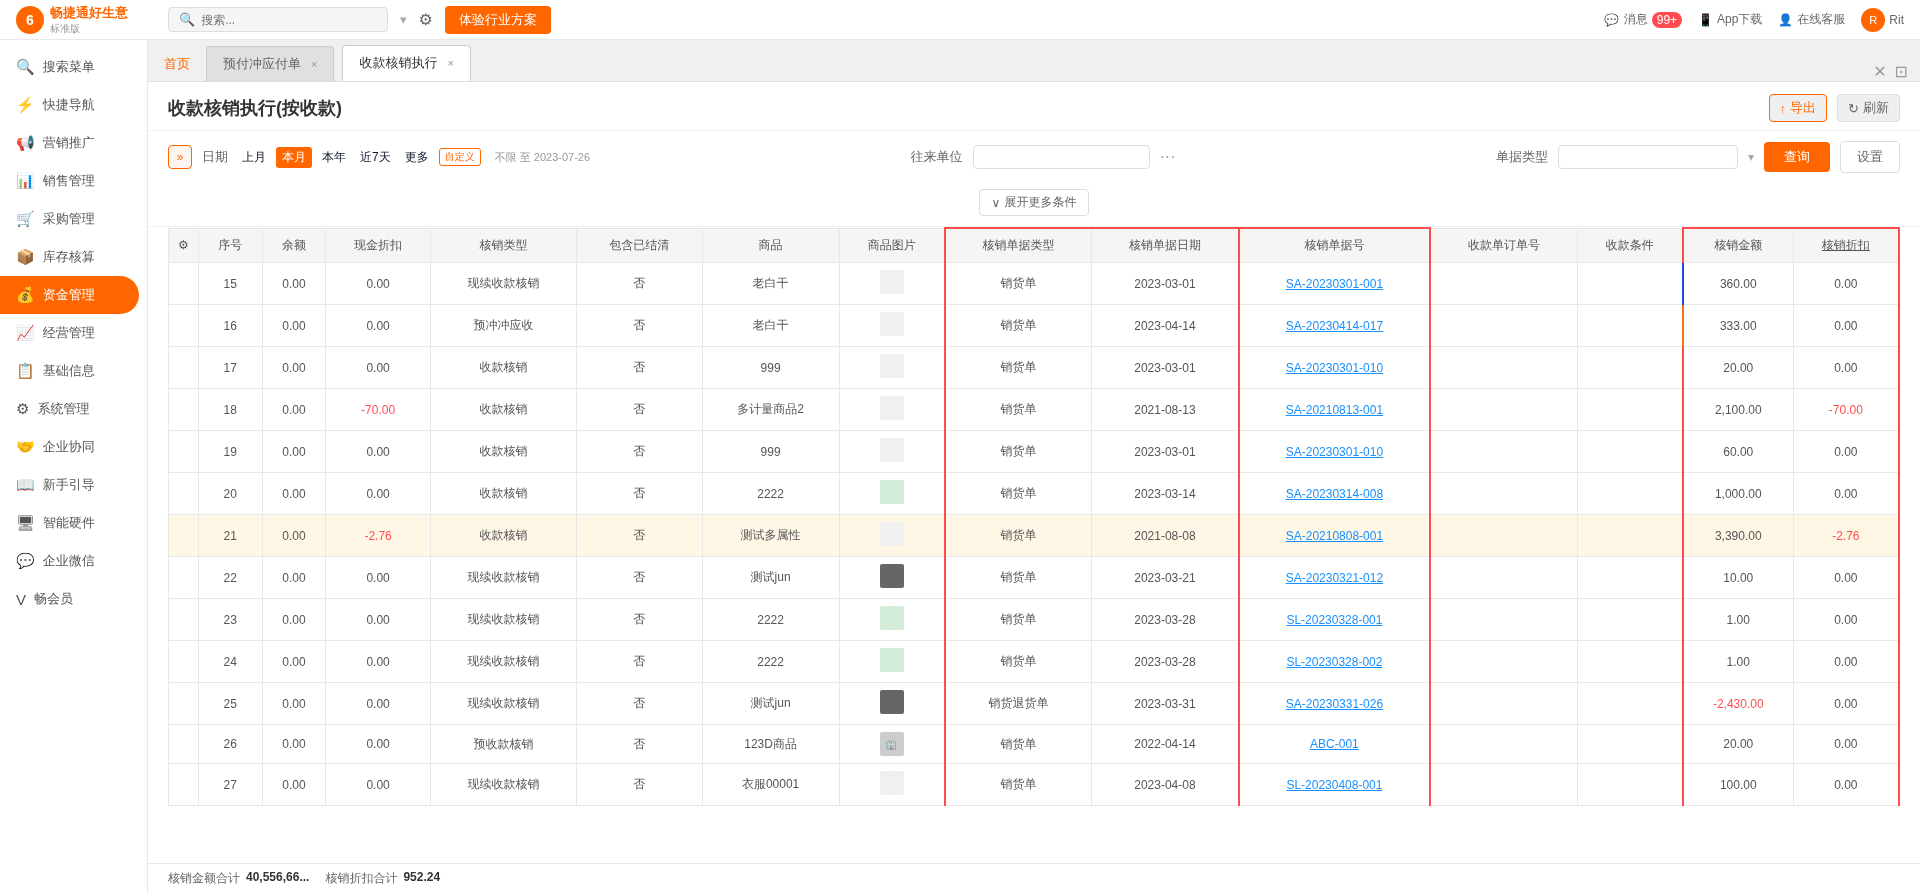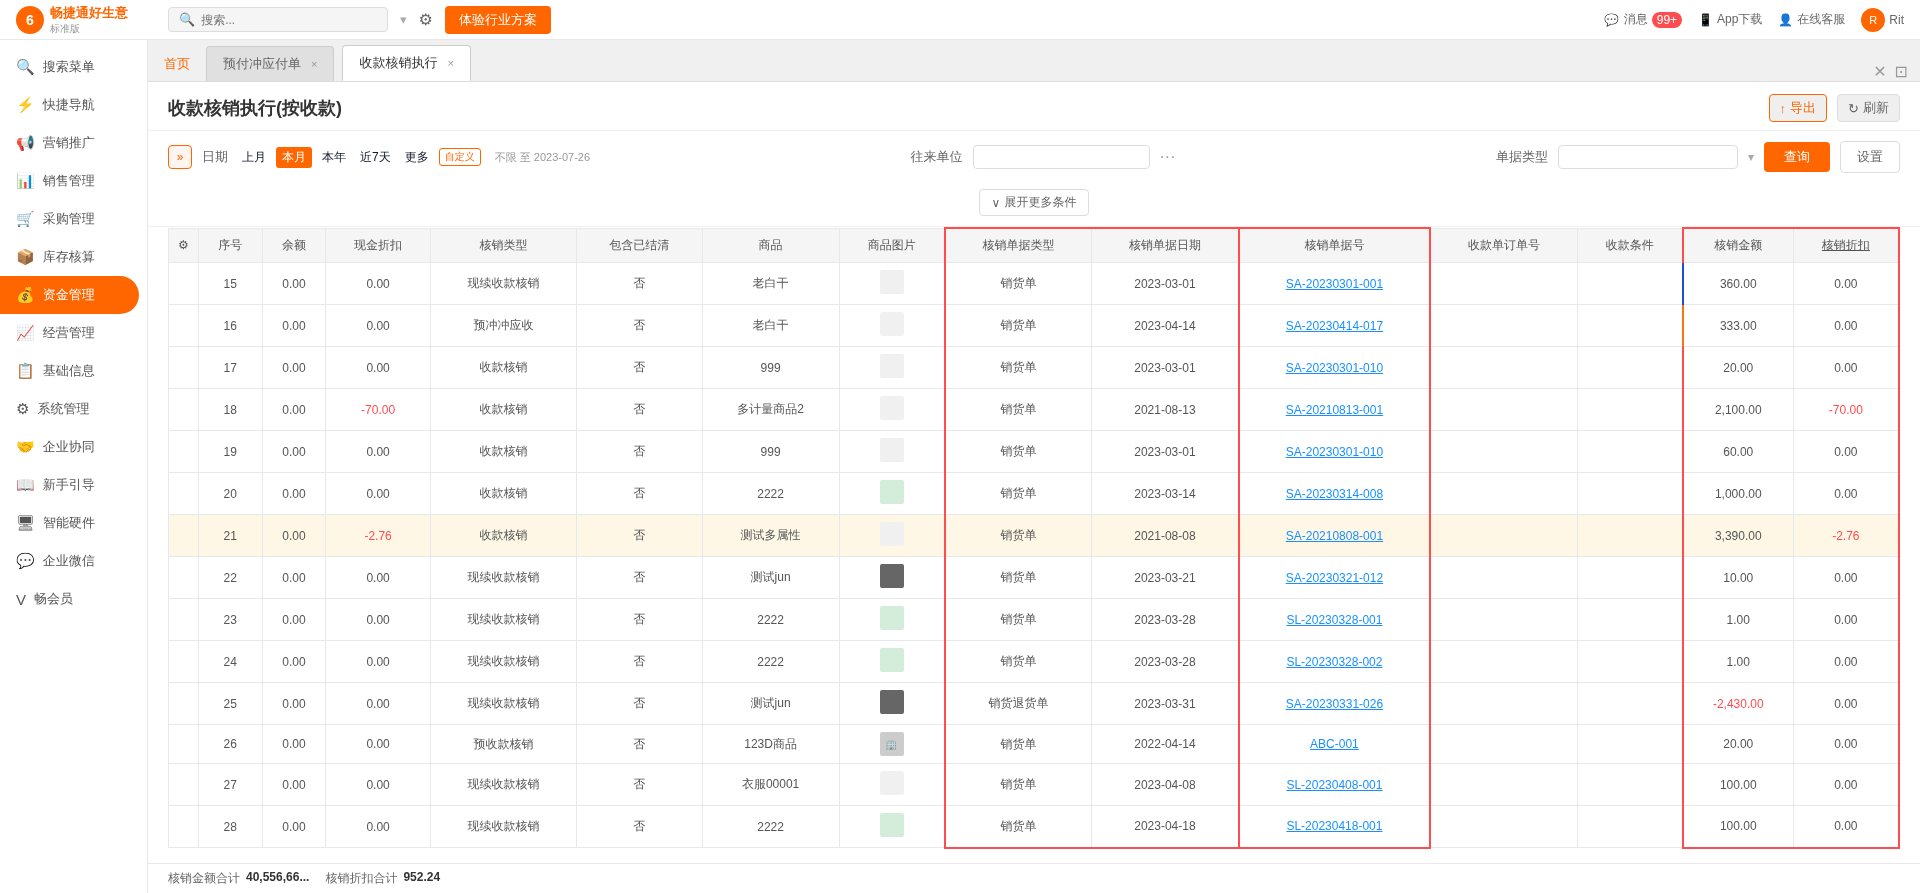--- a/index.html
+++ b/index.html
@@ -496,37 +496,20 @@
       <td>衣服00001</td>
       <td><div class="thumb gray"></div></td>
       <td style="border-left:2px solid #ff4d4f;border-right:1px solid #e8e8e8;">销货单</td>
       <td style="border-left:1px solid #e8e8e8;border-right:2px solid #ff4d4f;">2023-04-08</td>
       <td style="border-right:2px solid #ff4d4f;"><span class="link-text">SL-20230408-001</span></td>
       <td></td>
       <td></td>
       <td class="" style="border-left:2px solid #ff4d4f;border-right:1px solid #e8e8e8;">100.00</td>
       <td class="" style="border-right:2px solid #ff4d4f;">0.00</td>
     </tr>
-              <tr>
-      <td></td>
-      <td>28</td>
-      <td>0.00</td>
-      <td class="">0.00</td>
-      <td>现续收款核销</td>
-      <td>否</td>
-      <td>2222</td>
-      <td><div class="thumb green" style="background:#d4edda;"></div></td>
-      <td style="border-left: 2px solid rgb(255, 77, 79); border-right: 1px solid rgb(232, 232, 232); border-bottom: 2px solid rgb(255, 77, 79);">销货单</td>
-      <td style="border-left: 1px solid rgb(232, 232, 232); border-right: 2px solid rgb(255, 77, 79); border-bottom: 2px solid rgb(255, 77, 79);">2023-04-18</td>
-      <td style="border-right: 2px solid rgb(255, 77, 79); border-bottom: 2px solid rgb(255, 77, 79);"><span class="link-text">SL-20230418-001</span></td>
-      <td></td>
-      <td></td>
-      <td class="" style="border-left: 2px solid rgb(255, 77, 79); border-right: 1px solid rgb(232, 232, 232); border-bottom: 2px solid rgb(255, 77, 79);">100.00</td>
-      <td class="" style="border-right: 2px solid rgb(255, 77, 79); border-bottom: 2px solid rgb(255, 77, 79);">0.00</td>
-    </tr>
             </tbody>
         </table>
       </div>
 
       <div class="table-footer">
         <div class="footer-item">
           <span class="footer-label">核销金额合计</span>
           <span class="footer-value">40,556,66...</span>
         </div>
         <div class="footer-item">

